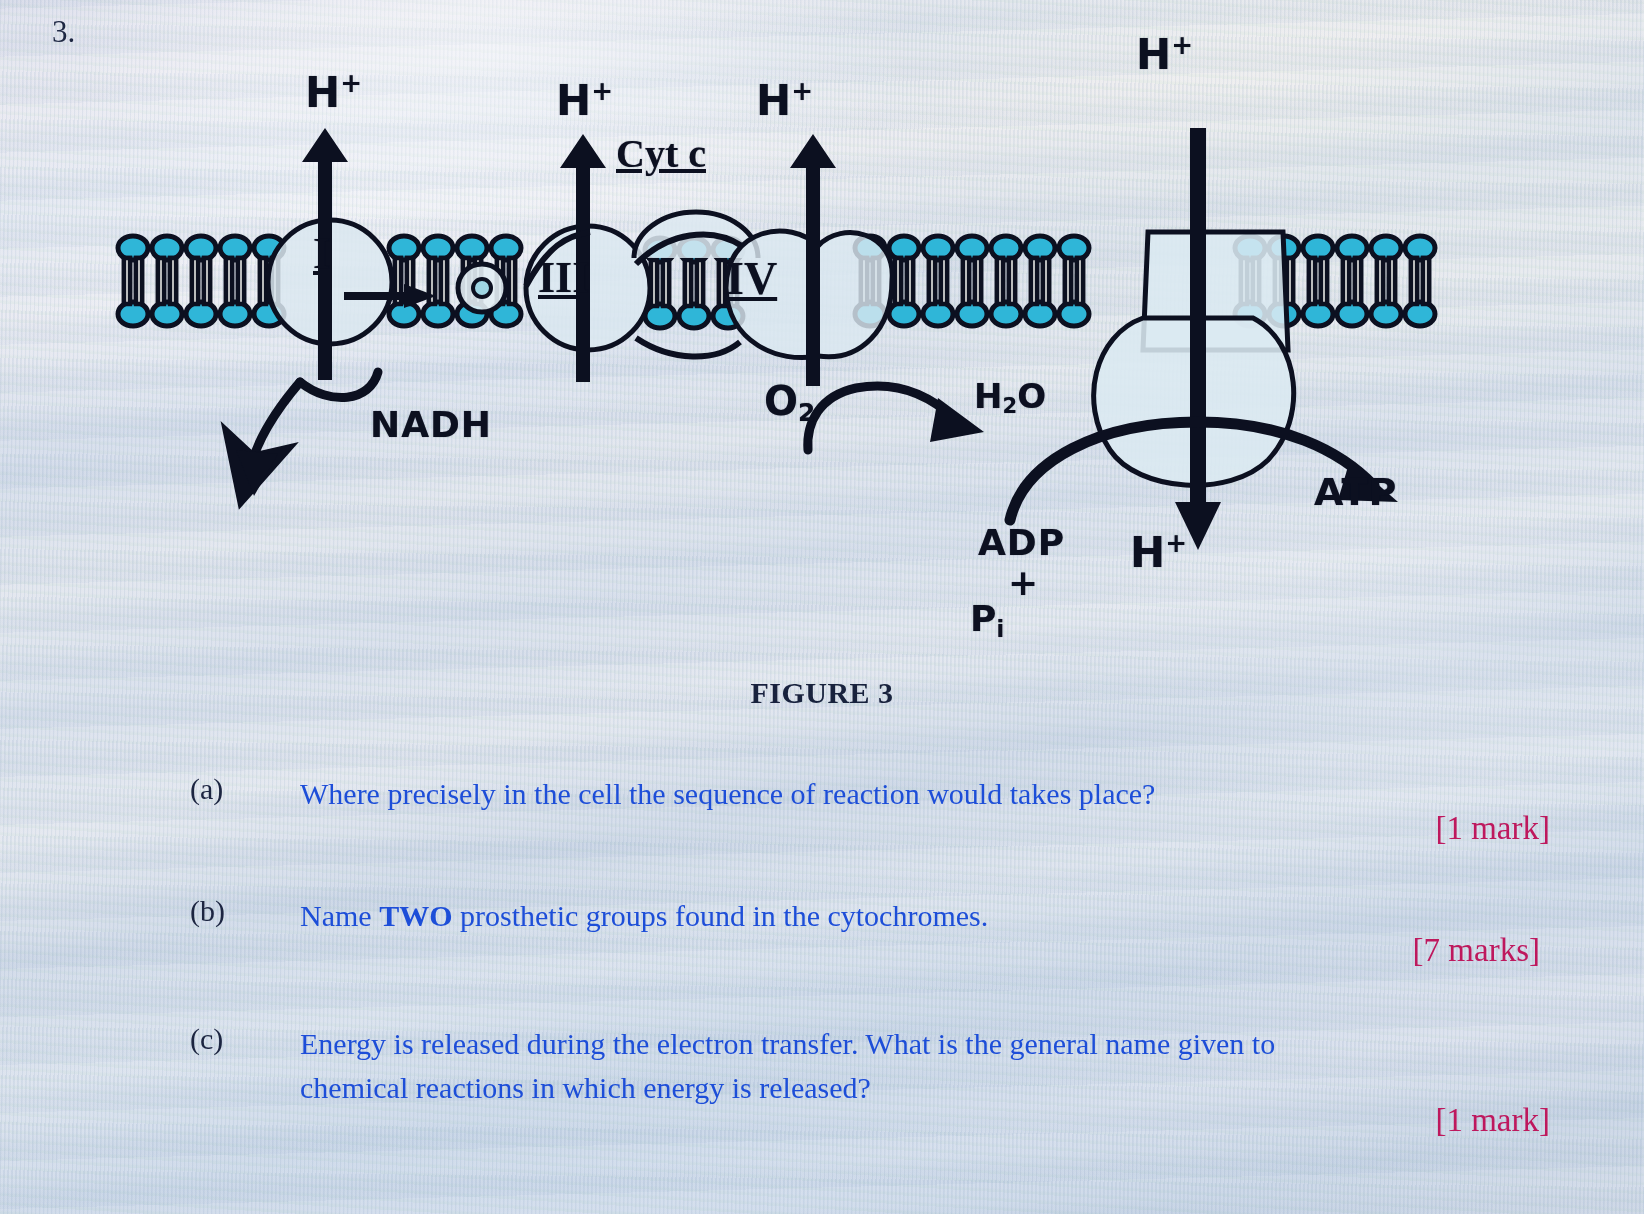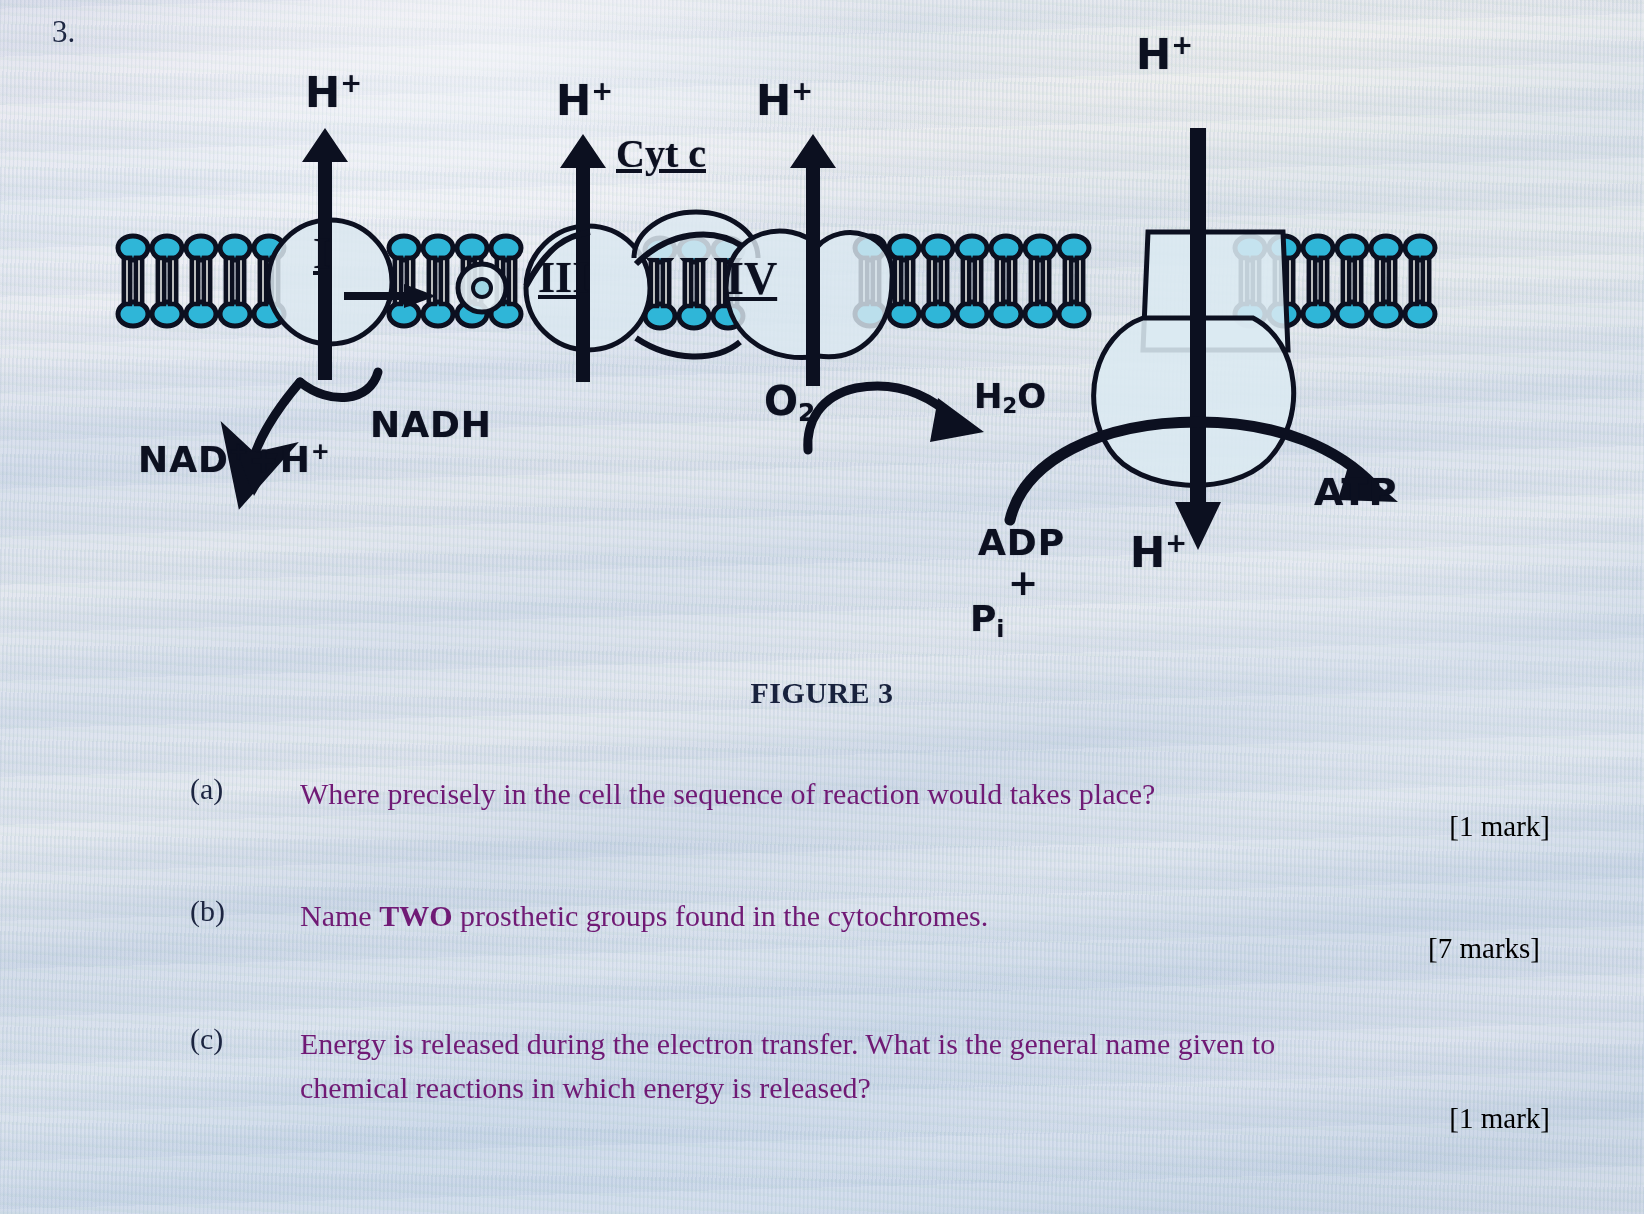--- a/index.html
+++ b/index.html
@@ -98,28 +98,28 @@
 
   .qitem { position: absolute; }
   .qlabel {
     position: absolute;
     font-size: 30px;
     color: #1c2541;
   }
   .qtext {
     position: absolute;
     font-size: 30px;
-    color: #701a75;
+    color: #1d4ed8;
     line-height: 1.48;
     width: 1200px;
   }
   .marks {
     position: absolute;
-    font-size: 29px;
-    color: #000000;
+    font-size: 33px;
+    color: #be185d;
     text-align: right;
     width: 220px;
   }
   .qtext b { font-weight: bold; }
 
   
   #diagram {
     position: absolute;
     left: 0; top: 50px;
     width: 1644px; height: 620px;
@@ -322,21 +322,20 @@
     <div class="dlabel" style="left:1136px; top:-20px; font-size:42px;"><span>H</span><sup>+</sup></div>
     <div class="dlabel" style="left:1130px; top:478px; font-size:42px;"><span>H</span><sup>+</sup></div>
 
     <div class="dlabel serif" style="left:616px; top:80px; font-size:40px;">Cyt c</div>
 
     <div class="dlabel serif" style="left:313px; top:178px; font-size:44px;">I</div>
     <div class="dlabel serif" style="left:538px; top:202px; font-size:44px;">III</div>
     <div class="dlabel serif" style="left:726px; top:202px; font-size:46px;">IV</div>
 
     <div class="dlabel" style="left:370px; top:338px; font-size:36px; letter-spacing:1px;margin-top:16px;">NADH</div>
-    <div class="dlabel" style="left:138px; top:388px; font-size:36px; letter-spacing:1px;"><span>NAD</span><sup>+</sup><span>+H</span><sup>+</sup></div>
 
     <div class="dlabel" style="left:764px; top:328px; font-size:40px;"><span>O</span><sub>2</sub></div>
     <div class="dlabel" style="left:974px; top:326px; font-size:34px;"><span>H</span><sub>2</sub><span>O</span></div>
 
     <div class="dlabel" style="left:978px; top:472px; font-size:36px; letter-spacing:1px;">ADP</div>
     <div class="dlabel" style="left:1008px; top:512px; font-size:36px;">+</div>
     <div class="dlabel" style="left:970px; top:548px; font-size:36px;"><span>P</span><sub>i</sub></div>
 
     <div class="dlabel" style="left:1314px; top:412px; font-size:38px; letter-spacing:1px;margin-top:8px;">ATP</div>
   </div>

